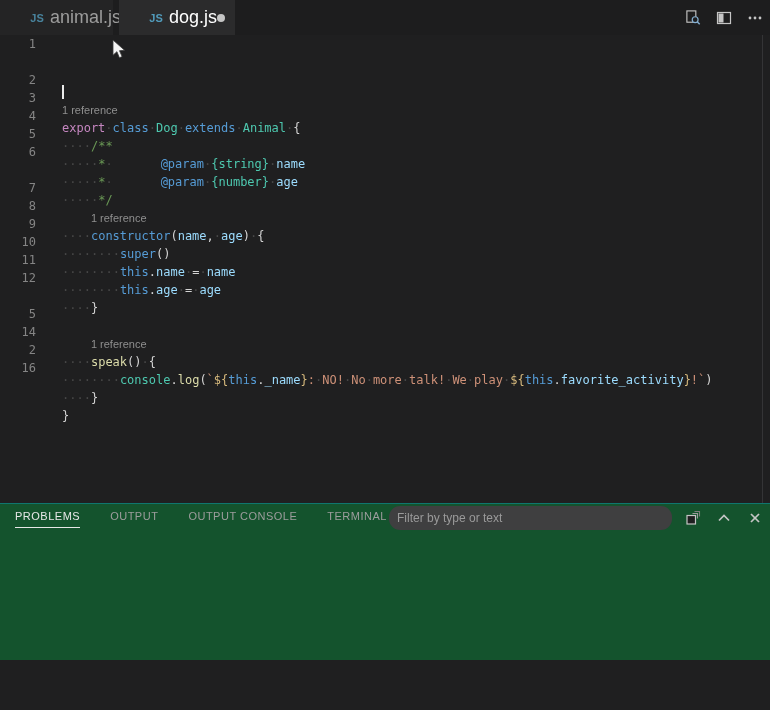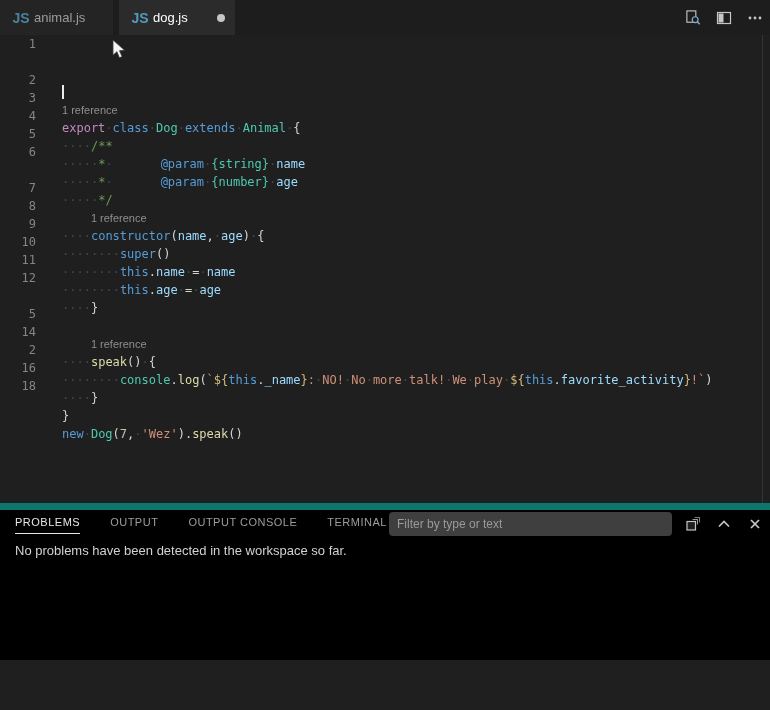--- a/index.html
+++ b/index.html
@@ -4,25 +4,25 @@
 <style>
   * { margin:0; padding:0; box-sizing:border-box; }
   html,body { width:770px; height:710px; overflow:hidden; }
   body { background:#1f1f20; font-family:"Liberation Sans",sans-serif; position:relative; }
 
   
   .tabbar { position:absolute; left:0; top:0; width:770px; height:35px; background:#1d1d1e; display:flex; }
   .tab { height:35px; display:flex; align-items:center; padding:0 10px 0 13px; cursor:pointer; }
   .tab.inactive { width:113px; background:#242425; }
   .tab.active   { width:116px; background:#2b2b2c; margin-left:6px; }
-  .tab .label { font-size:13px; margin-left:5px; }
+  .tab .label { font-size:18px; margin-left:5px; }
   .tab.inactive .label { color:#9c9c9c; }
   .tab.active .label   { color:#ffffff; }
-  .js-icon { width:16px; height:16px; font-size:14px; font-weight:bold; color:#519aba;
-             display:flex; align-items:center; justify-content:center; flex:none; }
+  .js-icon { width:16px; height:16px; font-size:11px; font-weight:bold; color:#519aba;
+             display:flex; align-items:center; justify-content:center; flex:none;margin-left:16px; }
   .tab.inactive .js-icon { opacity:.8; }
   .mod-dot { width:8px; height:8px; border-radius:50%; background:#c5c5c5; margin-left:auto; }
   .tab-actions { position:absolute; right:4px; top:0; height:35px; display:flex; align-items:center; gap:15px; padding-right:3px; }
   .icon-btn { width:16px; height:16px; display:flex; align-items:center; justify-content:center; cursor:pointer; }
 
   
   .editor { position:absolute; left:0; top:35px; width:770px; height:468px; background:#1f1f20; }
   .row { display:flex; height:18px; }
   .gutter { width:55px; flex:none; display:flex; }
   .num { width:36px; text-align:right; font:12px/18px "DejaVu Sans Mono",monospace; color:#858585; }
@@ -35,27 +35,27 @@
   .tok.kp { color:var(--tok-kp); } .tok.kb { color:var(--tok-kb); }
   .tok.cl { color:var(--tok-cl); } .tok.fn { color:var(--tok-fn); }
   .tok.va { color:var(--tok-va); } .tok.st { color:var(--tok-st); }
   .tok.nu { color:var(--tok-nu); } .tok.cm { color:var(--tok-cm); }
   .tok.pu { color:var(--tok-pu); } .tok.kd { color:var(--tok-kd);padding-left:48px; }
   .tok.tp { color:var(--tok-tp); }
   .caret { position:absolute; left:7px; top:2px; width:2px; height:14px; background:#eaeaea; }
   .scroll-edge { position:absolute; left:762px; top:35px; width:1px; height:468px; background:#343436; }
 
   
-  .panel { position:absolute; left:0; top:503px; width:770px; height:157px; background:#000000; border-top:7px solid #0f766e; }
+  .panel { position:absolute; left:0; top:503px; width:770px; height:157px; background:#14532d; border-top:1px solid #0f766e; }
   .panel-tabs { position:absolute; left:15px; top:6px; display:flex; gap:30px; }
   .panel-tab { font-size:11px; letter-spacing:.5px; color:#9d9d9d; padding-bottom:5px;
                border-bottom:1px solid transparent; cursor:pointer; }
   .panel-tab.active { color:#e7e7e7; border-bottom-color:#e7e7e7; }
   .filter-input { position:absolute; left:389px; top:2px; width:283px; height:24px; background:#3f3f40;
-                  border:none; border-radius:4px; color:#cccccc; font-size:12px; padding:7px 8px; outline:none; }
+                  border:none; border-radius:11px; color:#cccccc; font-size:12px; padding:7px 8px; outline:none; }
   .filter-input::placeholder { color:#9a9a9a; }
   .panel-actions { position:absolute; right:3px; top:0; height:28px; display:flex; align-items:center; gap:15px; padding-right:4px; }
   .panel-msg { position:absolute; left:15px; top:33px; font-size:13px; color:#d2d2d2; }
 
   
   .mouse { position:absolute; left:112px; top:39px; z-index:50; pointer-events:none; }
 </style>
 </head>
 <body>
 
@@ -202,26 +202,20 @@
         <span class="gutter">
           <span class="num">2</span>
         </span>
         <span class="code"><span class="ws">·</span><span class="ws">·</span><span class="ws">·</span><span class="ws">·</span><span class="tok pu">}</span></span>
       </div>
       <div class="row">
         <span class="gutter">
           <span class="num">16</span>
         </span>
         <span class="code"><span class="tok pu">}</span></span>
-      </div>
-      <div class="row">
-        <span class="gutter">
-          <span class="num">18</span>
-        </span>
-        <span class="code"><span class="tok kb">new</span><span class="ws">·</span><span class="tok cl">Dog</span><span class="tok pu">(</span><span class="tok nu">7</span><span class="tok pu">,</span><span class="ws">·</span><span class="tok st">'Wez'</span><span class="tok pu">)</span><span class="tok pu">.</span><span class="tok fn">speak</span><span class="tok pu">()</span></span>
       </div>
     </div>
 </div>
 <div class="scroll-edge"></div>
 
 <div class="mouse">
   <svg width="15" height="21" viewBox="0 0 15 21">
     <path d="M1,1 L1,16.2 L4.9,12.7 L7.4,18.8 L10.1,17.6 L7.5,11.7 L12.6,11.3 Z" fill="#f5f5f5" stroke="#3a3a3a" stroke-width="0.8"></path>
   </svg>
 </div>
@@ -250,14 +244,13 @@
       </svg>
     </span>
     <span class="icon-btn">
       <svg width="16" height="16" viewBox="0 0 16 16">
         <line x1="4" y1="4" x2="12" y2="12" stroke="#c5c5c5" stroke-width="1.7"></line>
         <line x1="12" y1="4" x2="4" y2="12" stroke="#c5c5c5" stroke-width="1.7"></line>
       </svg>
     </span>
   </div>
 
-  <div class="panel-msg">No problems have been detected in the workspace so far.</div>
 </div>
 
 </body></html>

